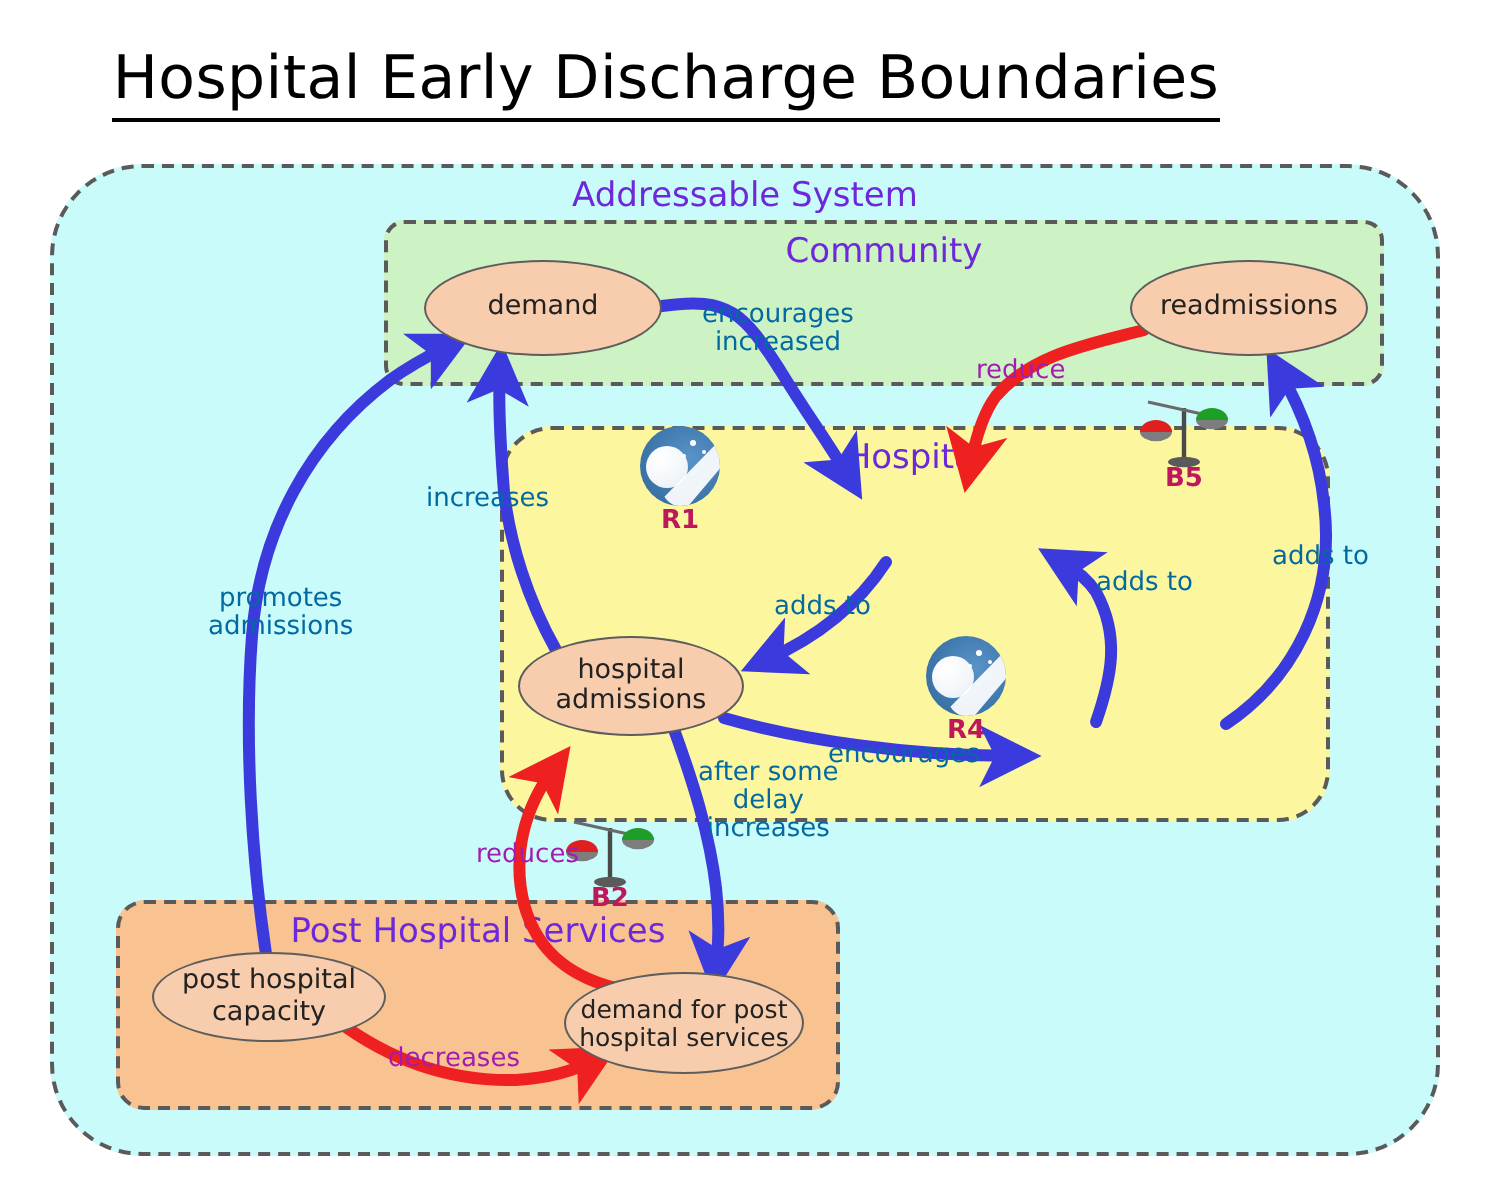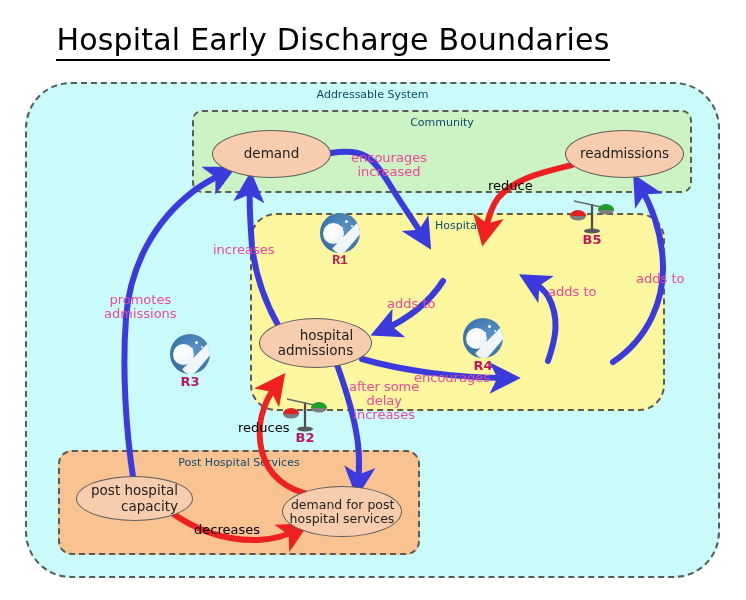--- a/index.html
+++ b/index.html
@@ -17,37 +17,37 @@
     border:0;
   }
   .title span{
     border-bottom:2px solid #000;padding-bottom:2px;
   }
 
   
   .bbox{position:absolute;border:2px dashed #5a5a5a;box-sizing:border-box;}
   .bbox .blabel{
     position:absolute;left:0;top:4px;width:100%;text-align:center;
-    font-size:11px;color:#0c4a6e;
+    font-size:17px;color:#6d28d9;
     font-family:"DejaVu Sans","Liberation Sans",sans-serif;
   }
   #box-addressable{left:25px;top:82px;width:695px;height:496px;
      background:#c9fbfb;border-radius:46px;}
   #box-community{left:192px;top:110px;width:500px;height:83px;
      background:#cdf2c3;border-radius:10px;}
   #box-hospital{left:250px;top:213px;width:415px;height:198px;
      background:#fcf79e;border-radius:26px;}
   #box-post{left:58px;top:450px;width:362px;height:105px;
      background:#f8c291;border-radius:14px;}
 
   
   .node{
     position:absolute;box-sizing:border-box;
     background:#f7cdad;border:1.6px solid #5d5d5d;border-radius:50%;
-    display:flex;align-items:center;justify-content:center;text-align:right;
+    display:flex;align-items:center;justify-content:center;text-align:center;
     font-size:13.5px;color:#222;line-height:1.12;
     font-family:"DejaVu Sans","Liberation Sans",sans-serif;
   }
 
   
   .marker{position:absolute;}
   .marker .mlabel{
     position:absolute;left:0;width:100%;text-align:center;
     font-size:13px;font-weight:bold;color:#be185d;
     font-family:"DejaVu Sans","Liberation Sans",sans-serif;
@@ -68,22 +68,22 @@
     opacity:.92;
   }
   .rglyph .spk{position:absolute;background:#ffffff;border-radius:50%;}
 
   
   .alabel{
     position:absolute;font-size:13px;line-height:1.08;
     font-family:"DejaVu Sans","Liberation Sans",sans-serif;
     white-space:pre;
   }
-  .blue{color:#ec4899;}
-  .red{color:#000000;}
+  .blue{color:#0369a1;}
+  .red{color:#a21caf;}
 </style>
 </head>
 <body>
 
 <div id="stage">
 
   <div class="title"><span>Hospital Early Discharge Boundaries</span></div>
 
   <div class="bbox" id="box-addressable">
     <div class="blabel">Addressable System</div>
@@ -149,46 +149,36 @@
 hospital services</div>
 
   <div class="marker" style="left:320px;top:213px;width:40px;height:54px;">
     <div class="rglyph">
       <div class="ball"></div>
         <div class="trail"></div>
       <div class="spk" style="left:25px;top:7px;width:3px;height:3px;"></div>
       <div class="spk" style="left:31px;top:12px;width:2px;height:2px;"></div>
       <div class="spk" style="left:21px;top:14px;width:2px;height:2px;"></div>
     </div>
-    <div class="mlabel" style="top:40px;font-family:Liberation Mono, monospace;">R1</div>
-  </div>
-
-  <div class="marker" style="left:170px;top:334px;width:40px;height:54px;">
-    <div class="rglyph">
-      <div class="ball"></div>
-        <div class="trail"></div>
-      <div class="spk" style="left:25px;top:7px;width:3px;height:3px;"></div>
-      <div class="spk" style="left:31px;top:12px;width:2px;height:2px;"></div>
-      <div class="spk" style="left:21px;top:14px;width:2px;height:2px;"></div>
-    </div>
-    <div class="mlabel" style="top:40px;">R3</div>
-  </div>
+    <div class="mlabel" style="top:40px;">R1</div>
+  </div>
+
 
   <div class="marker" style="left:463px;top:318px;width:40px;height:54px;">
     <div class="rglyph">
       <div class="ball"></div>
         <div class="trail"></div>
       <div class="spk" style="left:25px;top:7px;width:3px;height:3px;"></div>
       <div class="spk" style="left:31px;top:12px;width:2px;height:2px;"></div>
       <div class="spk" style="left:21px;top:14px;width:2px;height:2px;"></div>
     </div>
     <div class="mlabel" style="top:40px;">R4</div>
   </div>
 
-  <div class="marker" style="left:278px;top:398px;width:54px;height:48px;">
+  <div class="marker" style="left:278px;top:410px;width:54px;height:48px;">
     <svg width="54" height="34" viewBox="0 0 54 34">
       <line x1="27" y1="4" x2="27" y2="30" stroke="#4a4a4a" stroke-width="2.2"></line>
       <ellipse cx="27" cy="31" rx="8" ry="2.6" fill="#5a5a5a"></ellipse>
       <line x1="9" y1="1" x2="45" y2="9" stroke="#6a6a6a" stroke-width="1.6"></line>
       <ellipse cx="13" cy="16" rx="8" ry="4.6" fill="#7d7d7d"></ellipse>
       <path d="M5,16 a8,6 0 0 1 16,0 z" fill="#e02020"></path>
       <ellipse cx="41" cy="10" rx="8" ry="4.6" fill="#7d7d7d"></ellipse>
       <path d="M33,10 a8,6 0 0 1 16,0 z" fill="#1e9e28"></path>
     </svg>
     <div class="mlabel" style="top:32px;">B2</div>

